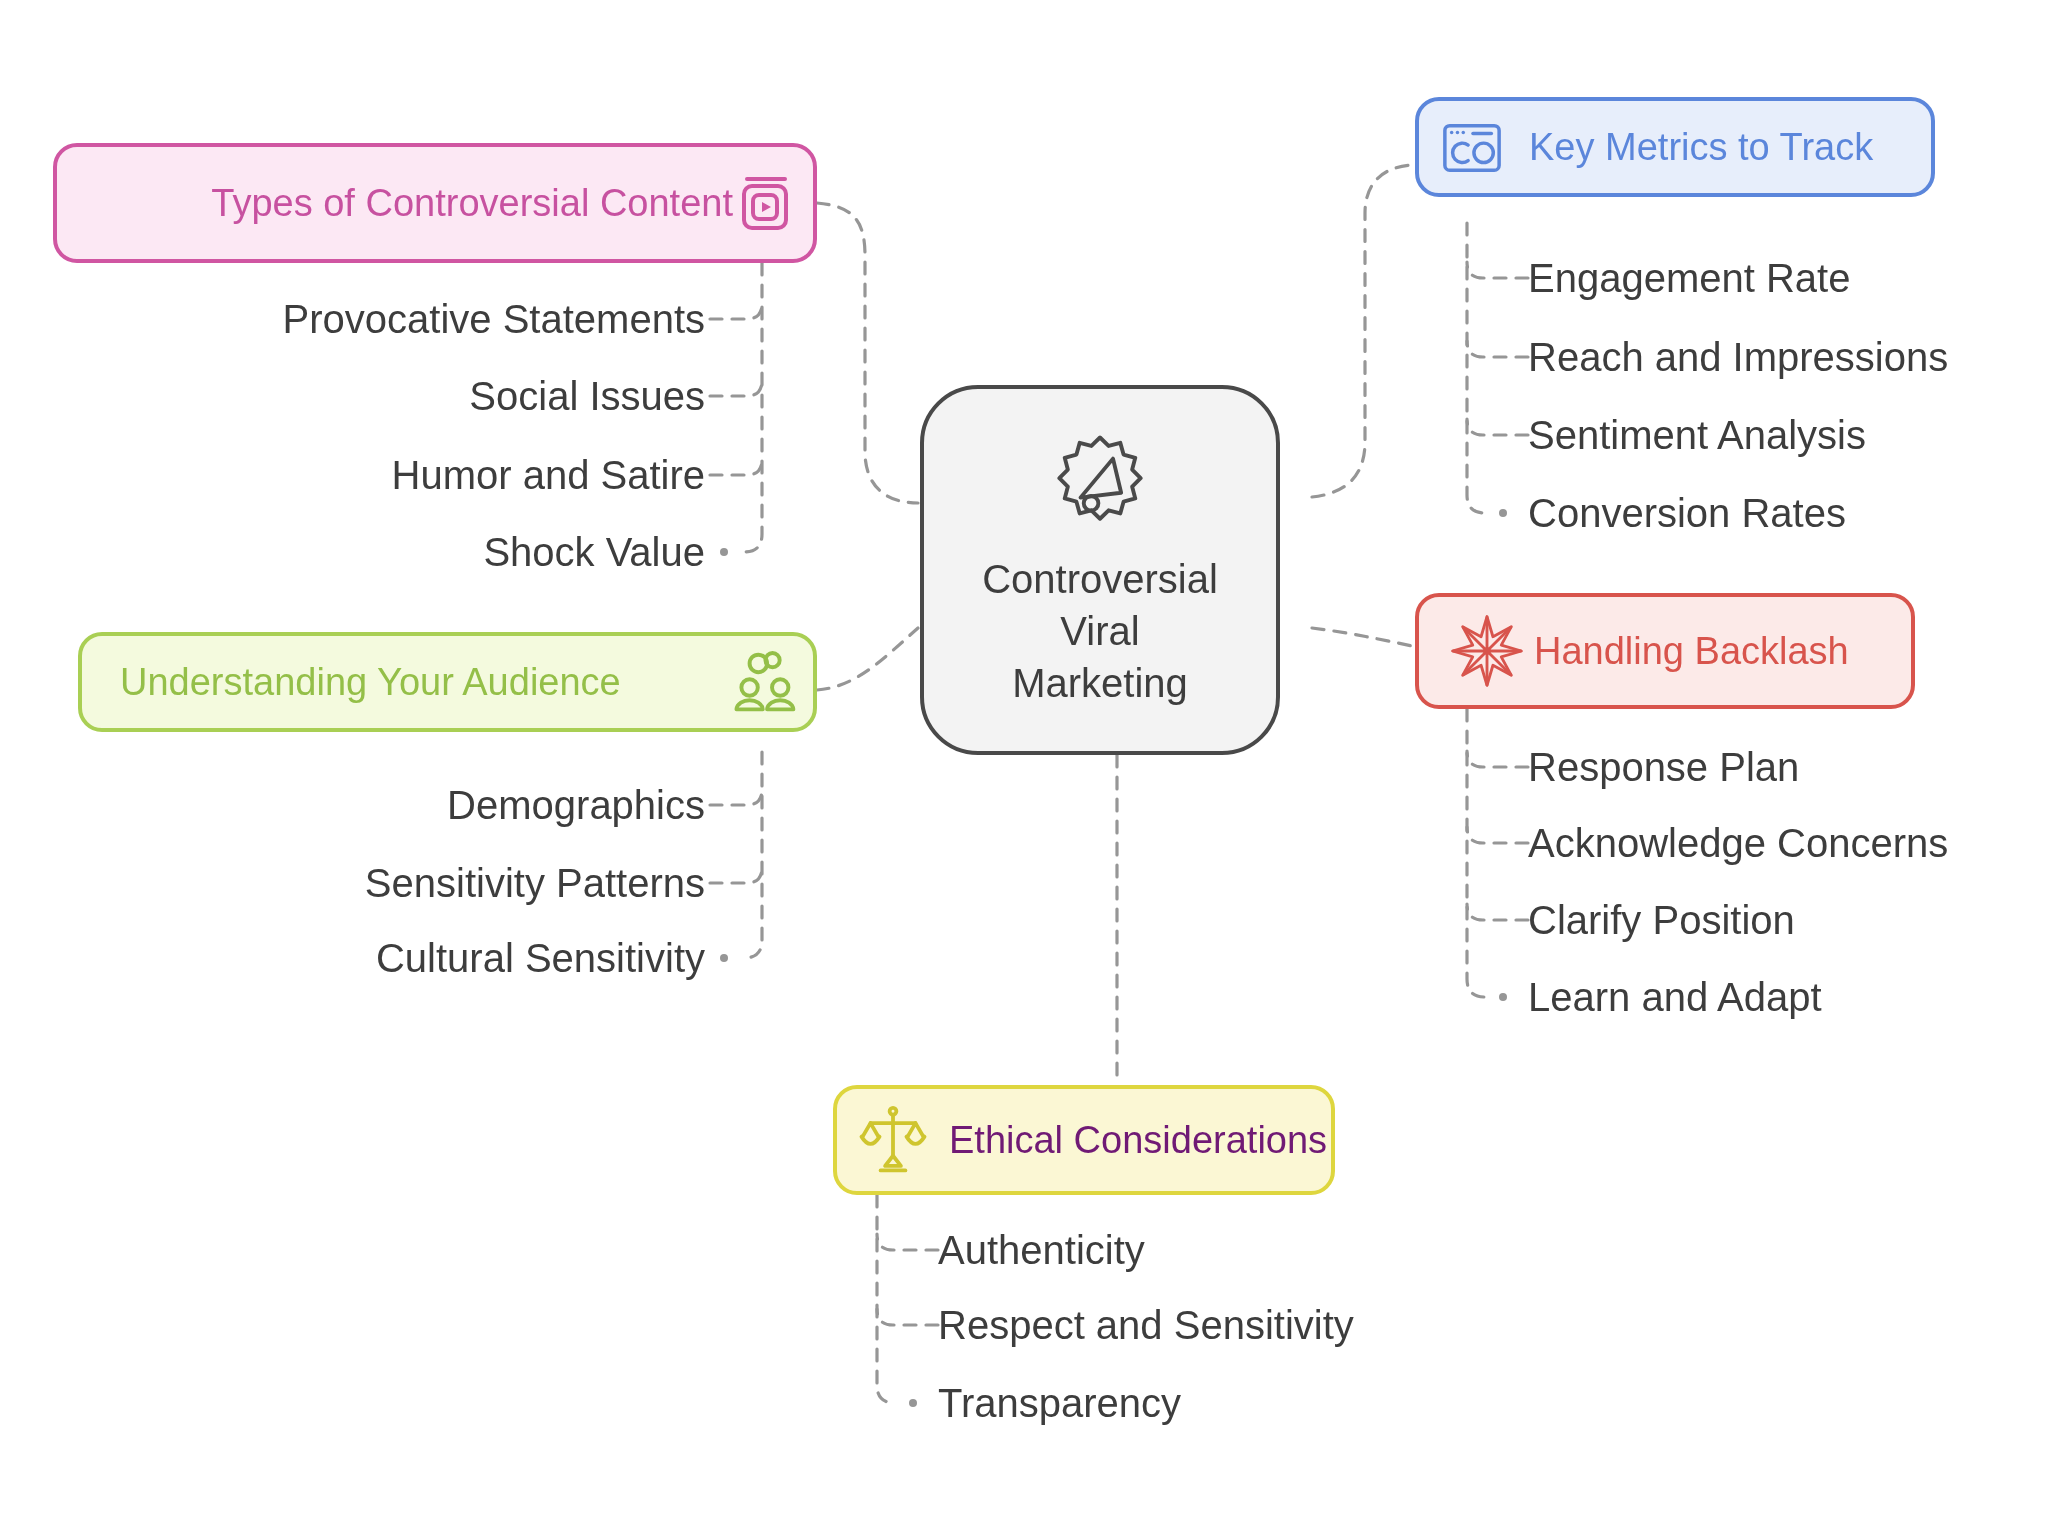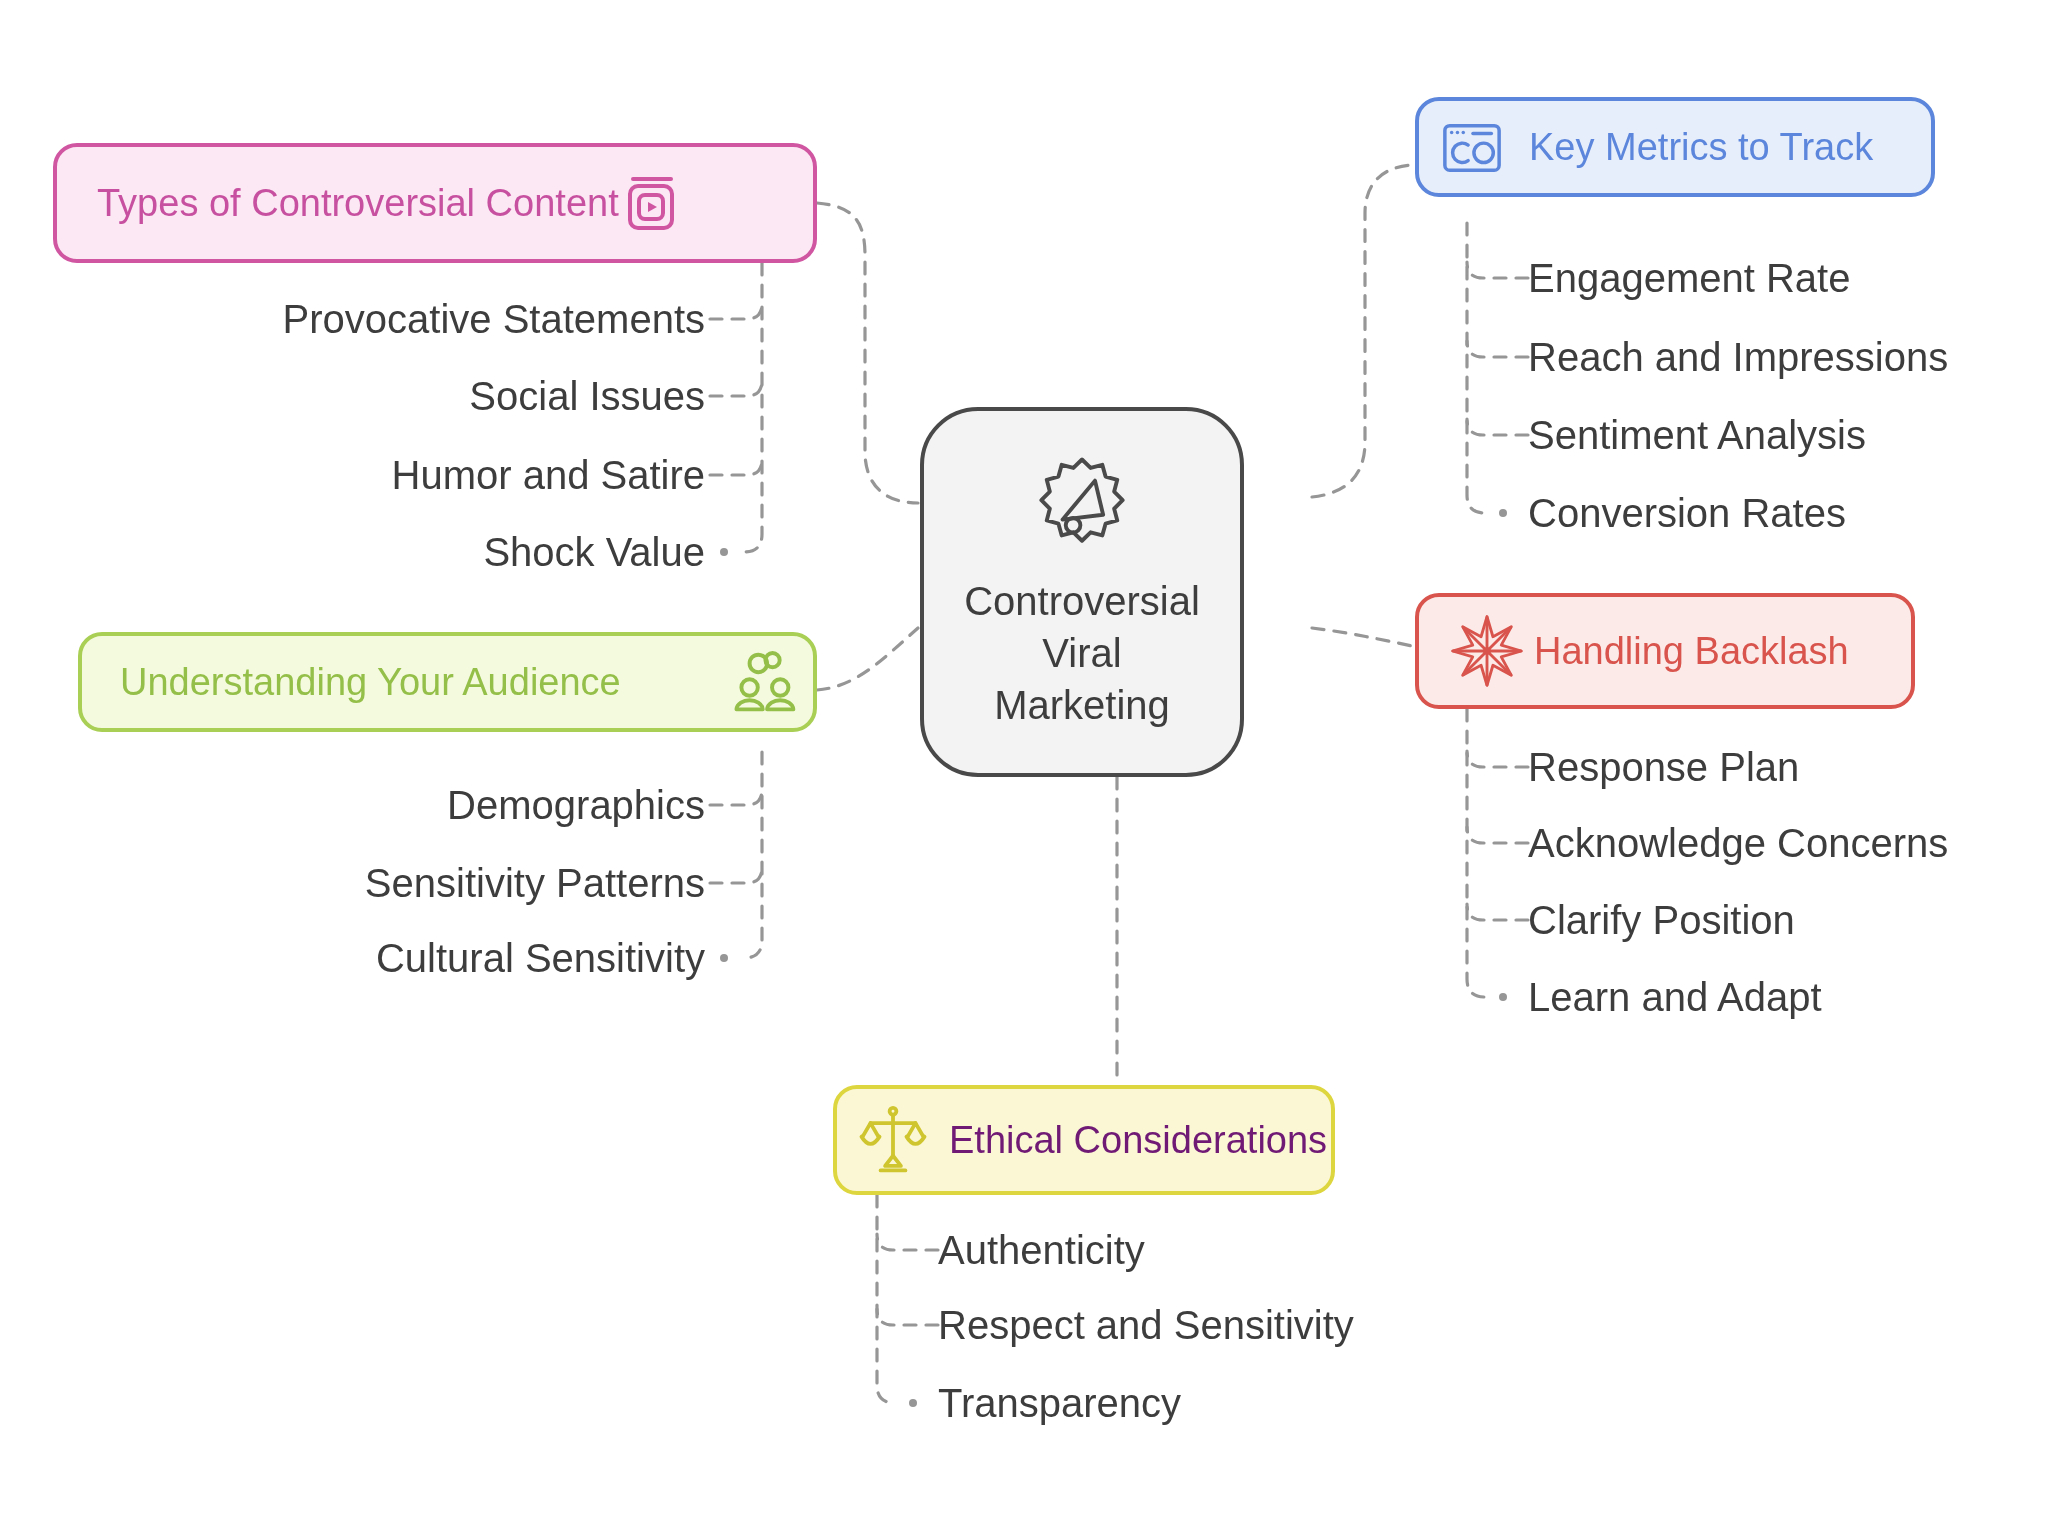--- a/index.html
+++ b/index.html
@@ -11,35 +11,35 @@
   .wire{fill:none;stroke:#969696;stroke-width:3.2;stroke-dasharray:12 10;stroke-linecap:round;}
   .wiredot{fill:#969696;stroke:none;}
 
   .bbox{
     position:absolute;display:flex;align-items:center;box-sizing:border-box;
     border-radius:24px;border:4px solid;white-space:nowrap;
   }
   .btitle{font-size:38px;line-height:1;white-space:nowrap;}
   .bicon{flex:0 0 auto;display:block;}
 
-  .bbox.pink  {background:#fce8f4;border-color:#d056a2;justify-content:flex-start;padding:0 16px 0 40px;}
+  .bbox.pink  {background:#fce8f4;border-color:#d056a2;justify-content:flex-end;padding:0 16px 0 40px;}
   .bbox.pink  .btitle{color:#c751a0;}
   .bbox.green {background:#f4fade;border-color:#a9cf54;justify-content:space-between;padding:0 12px 0 38px;}
   .bbox.green .btitle{color:#94bf48;}
   .bbox.blue  {background:#e7eefb;border-color:#5b86db;gap:26px;padding:0 20px 0 22px;}
   .bbox.blue  .btitle{color:#5b86db;}
   .bbox.red   {background:#fceae8;border-color:#d8544c;gap:28px;padding:0 20px 0 30px;}
   .bbox.red   .btitle{color:#d8544c;}
   .bbox.yellow{background:#fbf7d4;border-color:#ded63e;gap:20px;padding:0 20px 0 20px;}
   .bbox.yellow .btitle{color:#701a75;}
 
   .center-node{
-    position:absolute;left:920px;top:385px;width:324px;height:370px;box-sizing:border-box;
+    position:absolute;left:920px;top:385px;width:360px;height:370px;box-sizing:border-box;
     background:#f3f3f3;border:4px solid #494949;border-radius:58px;
-    display:flex;flex-direction:column;align-items:center;padding-top:42px;margin-top:22px;
+    display:flex;flex-direction:column;align-items:center;padding-top:42px;
   }
   .center-label{
     margin-top:18px;text-align:center;color:#3d3d3d;font-size:40px;line-height:52px;
   }
 
   .item{
     position:absolute;font-size:40px;line-height:1;color:#3d3d3d;
     white-space:nowrap;transform:translateY(-50%);
   }
   .item.ra{right:1343px;text-align:right;}

